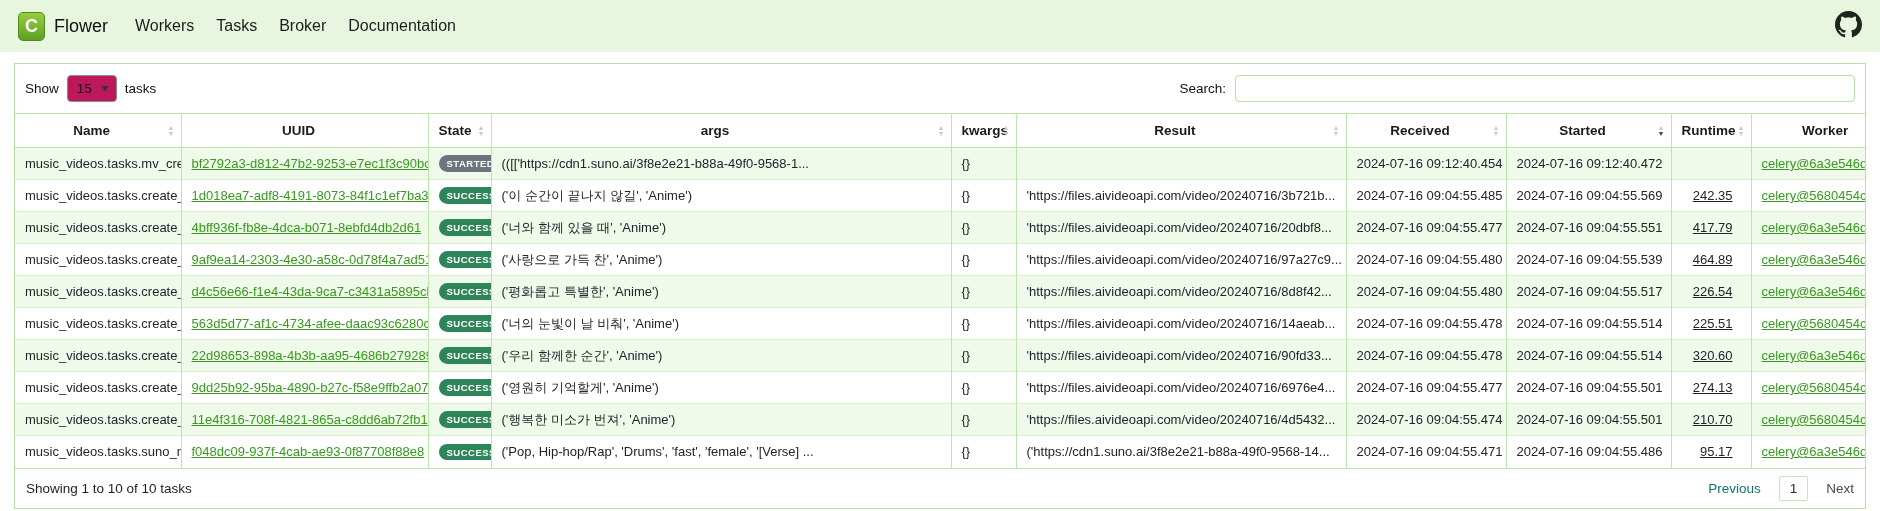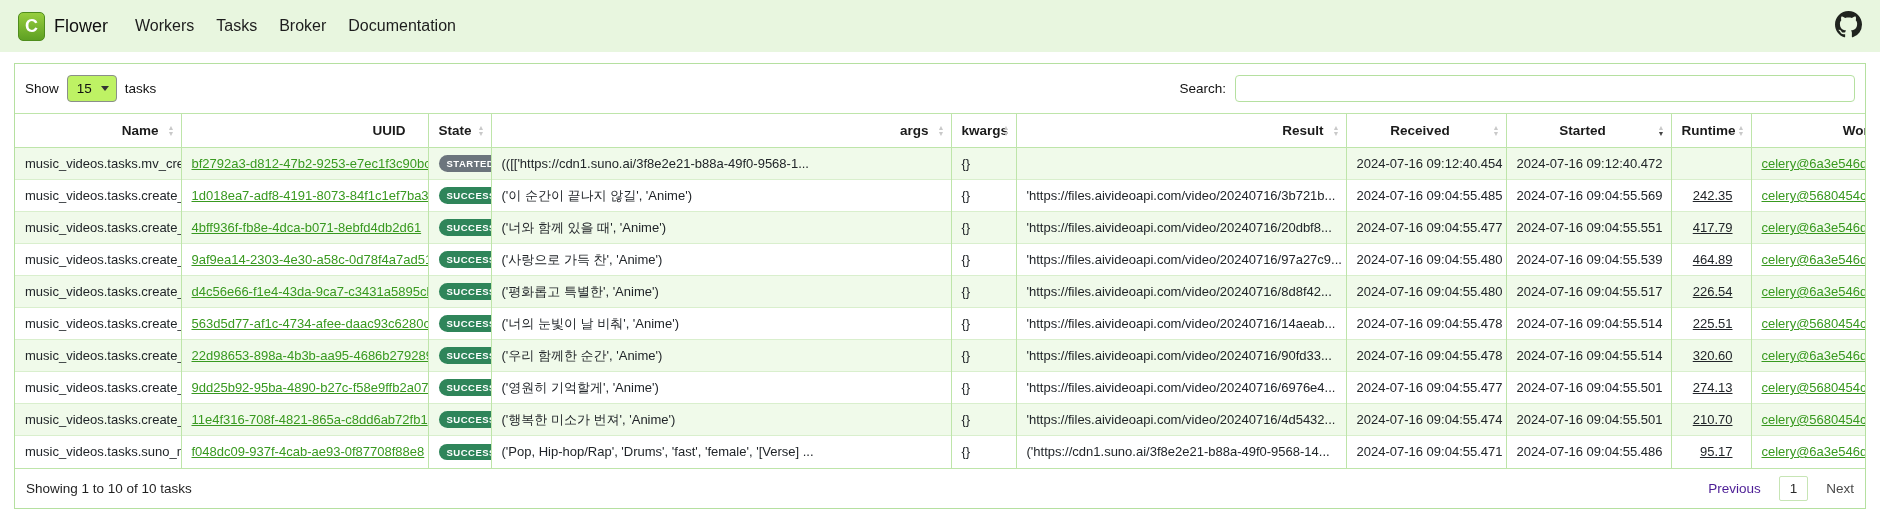--- a/index.html
+++ b/index.html
@@ -17,35 +17,35 @@
   .nav-link { font-size: 16px; color: #1d1d1d; text-decoration: none; margin: 0 11px; }
   .github-link { margin-left: auto; display: flex; align-items: center; }
 
   
   .panel { position: absolute; left: 14px; top: 63px; width: 1852px;
     border: 1px solid #b5e0a0; background: #fff; overflow: hidden; }
   .controls { height: 49px; display: flex; align-items: center;
     justify-content: space-between; padding: 0 10px; }
   .show-group { display: flex; align-items: center; gap: 8px; font-size: 13.5px; color: #111; }
   .fake-select { height: 27px; min-width: 46px; border: 1px solid #8a8f8a; border-radius: 4px;
-    background: #bef264; display: flex; align-items: center; gap: 9px; padding: 0 7px 0 9px;
+    background: #be185d; display: flex; align-items: center; gap: 9px; padding: 0 7px 0 9px;
     font-size: 13.5px; color: #111; cursor: default; }
   .caret { width: 0; height: 0; border-left: 4px solid transparent;
     border-right: 4px solid transparent; border-top: 5px solid #333; }
   .search-group { display: flex; align-items: center; gap: 9px; font-size: 13.5px; color: #111; }
   .search-input { width: 620px; height: 27px; border: 1px solid #b5e0a0; border-radius: 4px;
     padding: 0 8px; font-size: 13px; outline: none; }
 
   
   table { border-collapse: collapse; table-layout: fixed; width: 1896px; font-size: 13px; }
   th, td { overflow: hidden; white-space: nowrap; text-overflow: clip;
     padding: 0 10px; border-left: 1px solid #bee5aa; }
   th:first-child, td:first-child { border-left: none; }
   thead th { height: 34px; border-top: 1px solid #bee5aa; border-bottom: 1px solid #bee5aa;
-    font-size: 13.5px; font-weight: bold; color: #1b1b1b; text-align: right;
+    font-size: 13.5px; font-weight: bold; color: #1b1b1b; text-align: center;
     position: relative; padding-right: 22px; }
   thead th.al-center { text-align: center; }
   tbody td { height: 32px; border-top: 1px solid #d9efcd; color: #212529; }
   tbody tr:first-child td { border-top: none; }
   tbody tr:nth-child(odd) { background: #f0faea; }
   td.al-center { text-align: center; }
   td.al-right { text-align: right; padding-right: 18px; text-decoration: underline; }
 
   .sorts { position: absolute; right: 6px; top: 50%; transform: translateY(-50%);
     display: flex; flex-direction: column; line-height: 6px; font-size: 7px; color: #c9c9c9; }
@@ -53,21 +53,21 @@
 
   a.cell-link { color: var(--link, #38991f); text-decoration: underline; }
   .badge { display: inline-block; color: #fff; font-size: 9.5px; font-weight: bold;
     letter-spacing: .5px; padding: 4px 8px 3px; border-radius: 9px; line-height: 1; }
 
   
   .tfooter { height: 40px; border-top: 1px solid #bee5aa; display: flex;
     align-items: center; justify-content: space-between; padding: 0 11px;
     font-size: 13.5px; color: #1f1f1f; }
   .pagination { display: flex; align-items: center; gap: 18px; }
-  .page-prev { color: #4c1d95; cursor: default; }
+  .page-prev { color: #0f766e; cursor: default; }
   .page-next { color: #4a4a4a; cursor: pointer; }
   .page-current { border: 1px solid #c7e5b5; background: #fff; color: #2a2a2a;
     padding: 4px 10px; border-radius: 2px; cursor: default; }
 </style>
 </head>
 <body style="--link: #38991f;">
 
 <div class="navbar">
   <div class="logo">C</div>
   <a class="brand" href="#">Flower</a>

